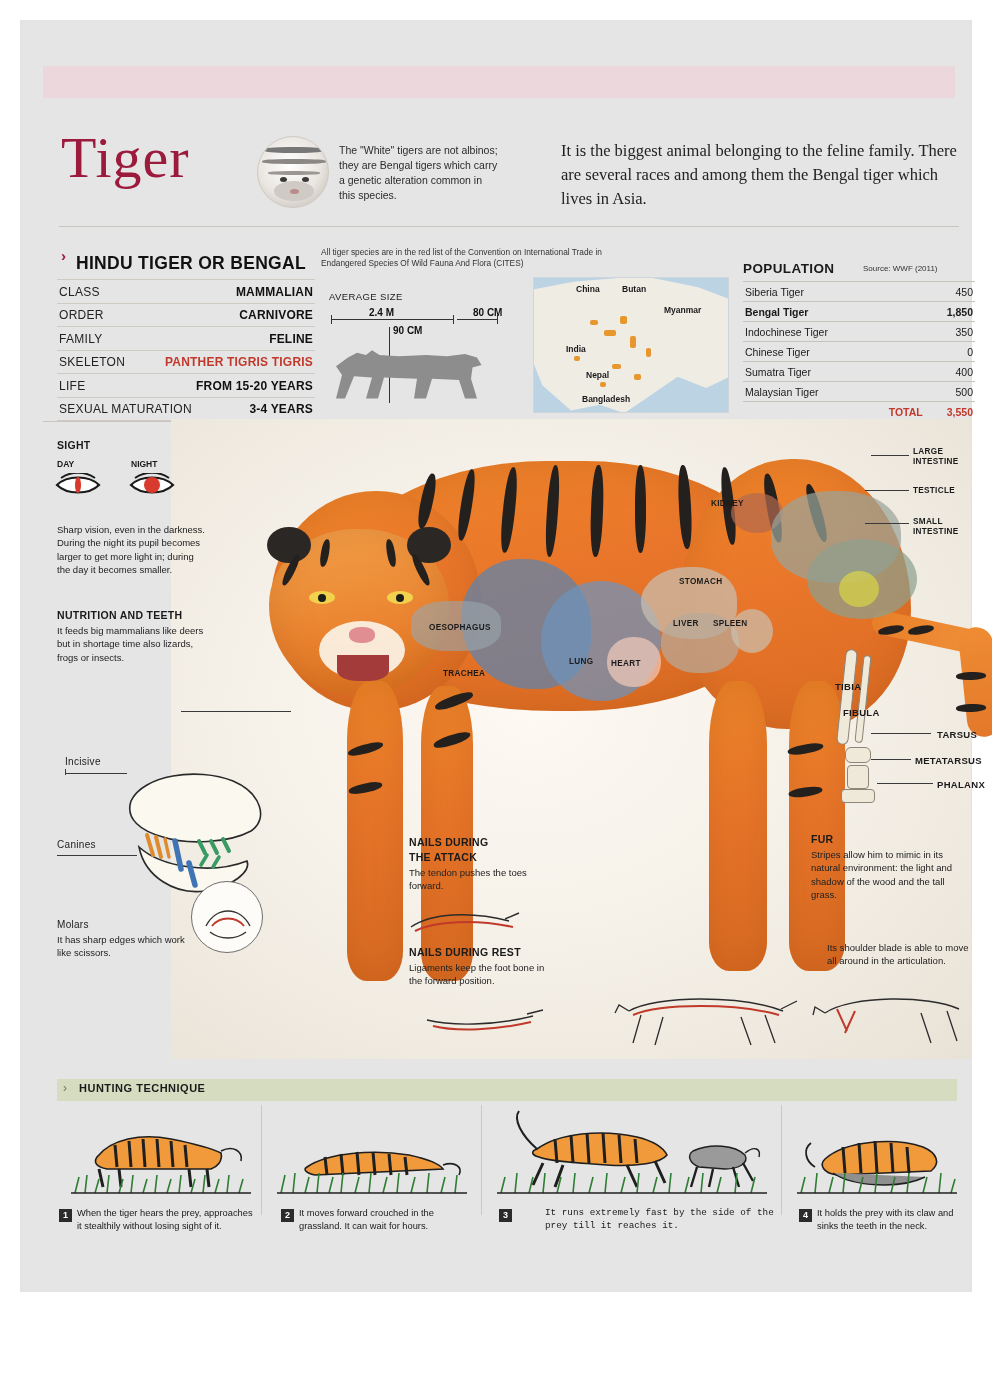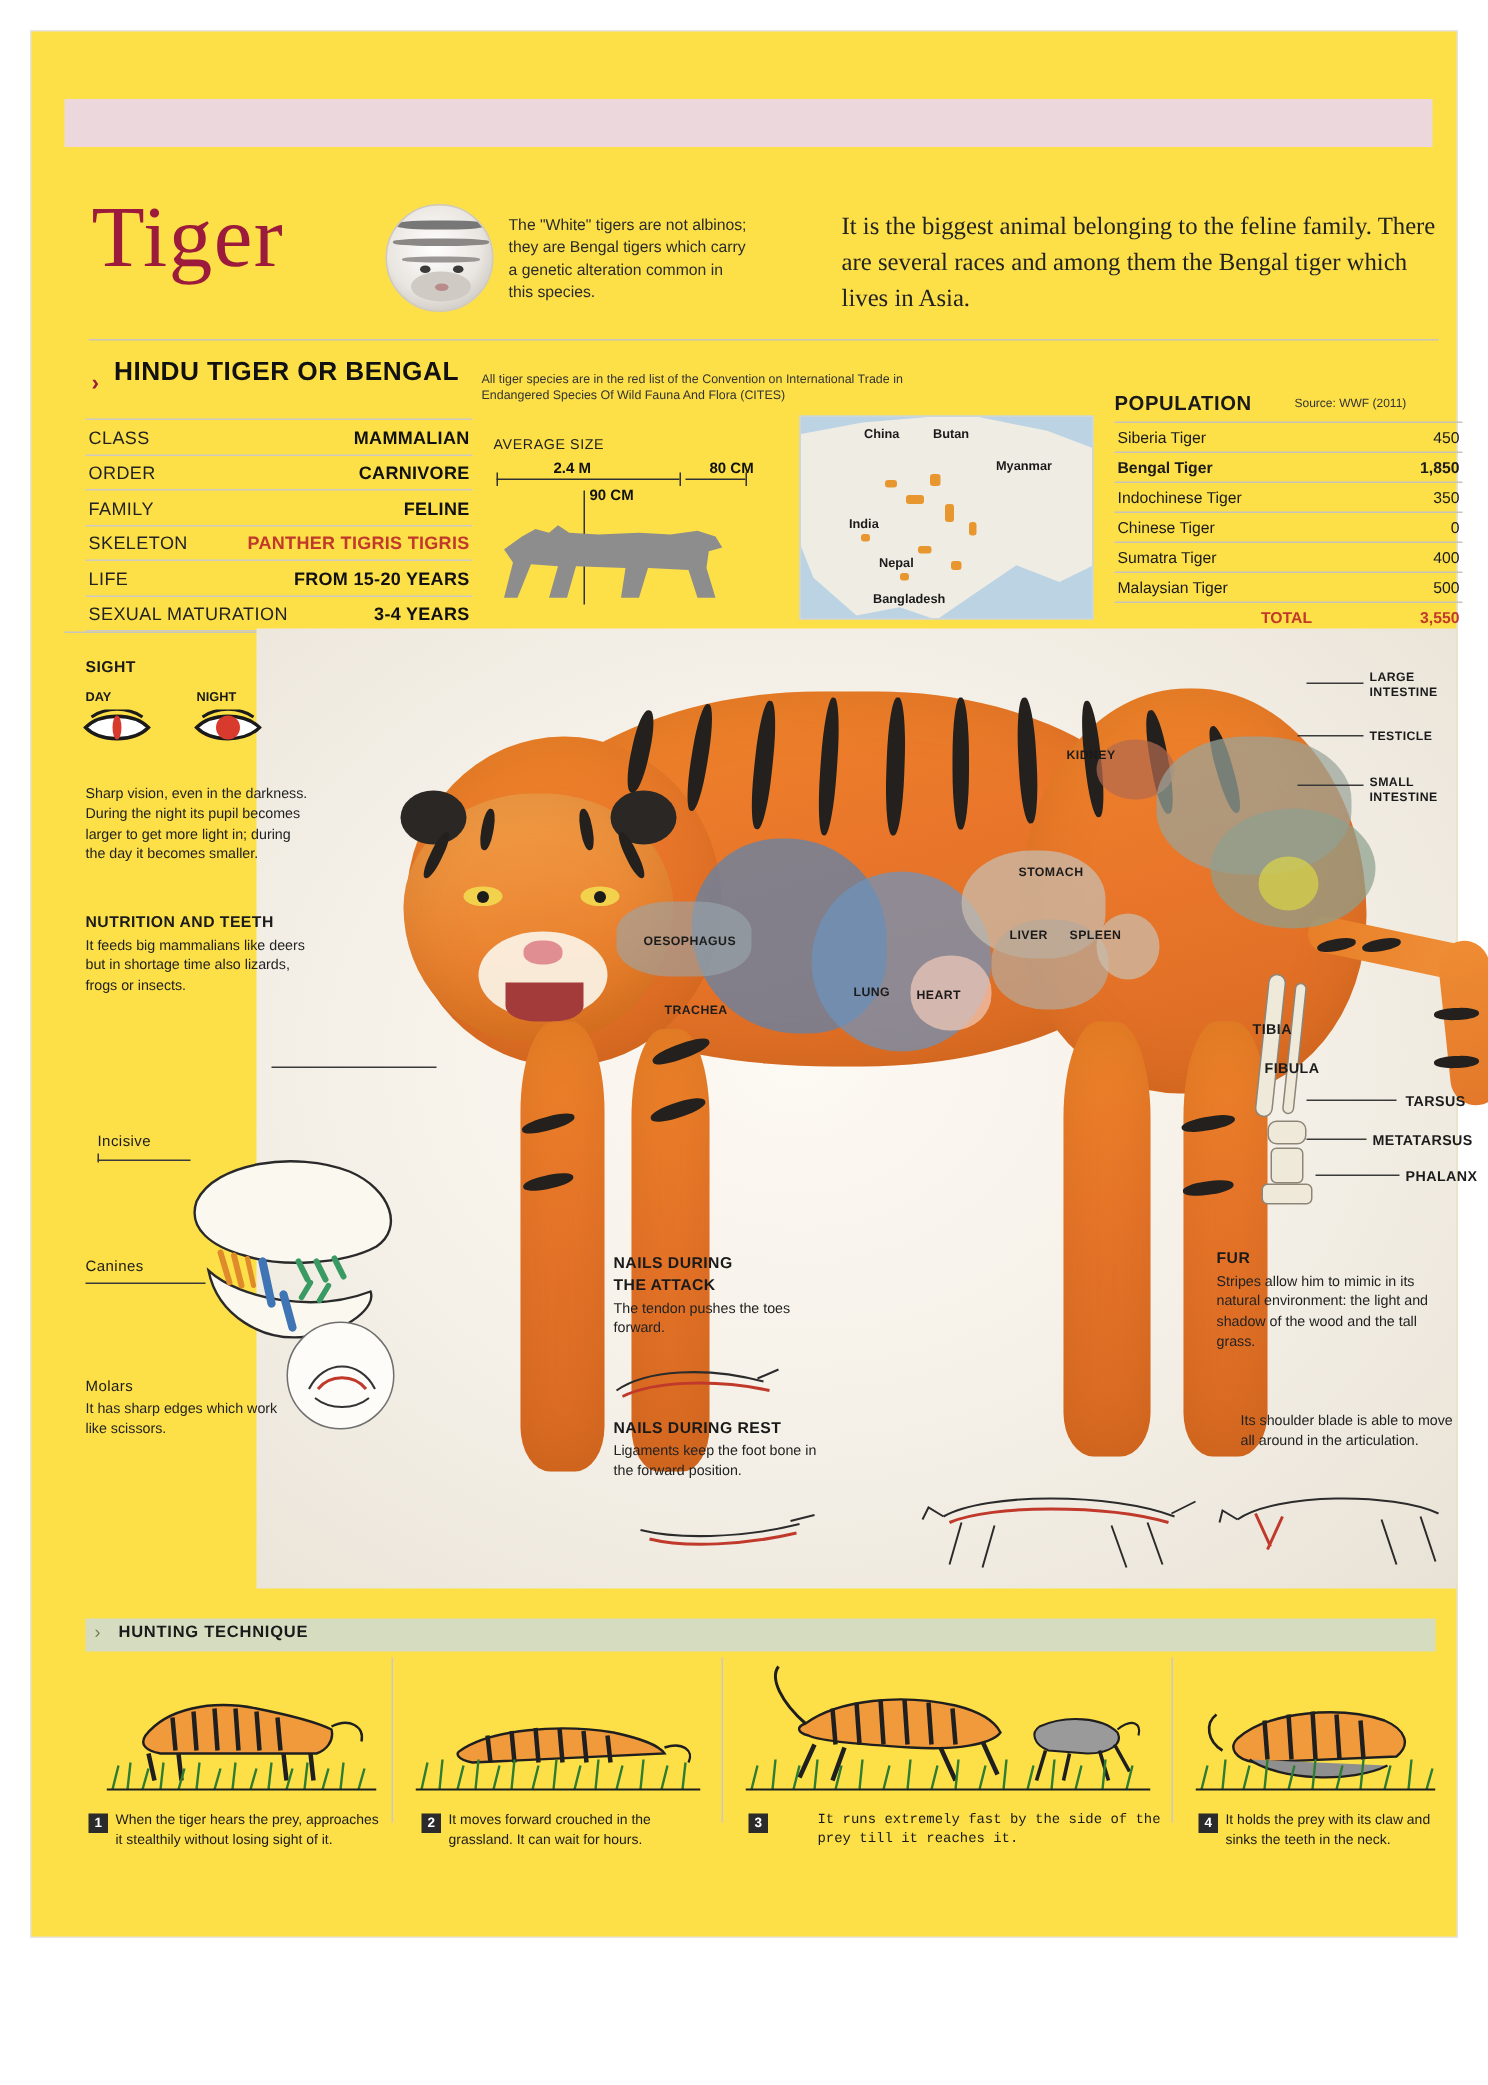--- a/index.html
+++ b/index.html
@@ -11,21 +11,21 @@
     color: #1a1a1a;
     position: relative;
     overflow: hidden;
   }
   .page {
     position: absolute; left: 0; top: 0; width: 992px; height: 1390px;
     background: #ffffff;
   }
   .poster {
     position: absolute; left: 20px; top: 20px; width: 952px; height: 1272px;
-    background: #fde047;
+    background: #e5e5e5;
     border: 1px solid #e6e2dd;
   }
   .top-band {
     position: absolute; left: 22px; top: 45px; width: 912px; height: 32px;
     background: #ecd7dc;
   }
   
   .title {
     position: absolute; left: 40px; top: 108px;
     font-family: "Liberation Serif", serif;
@@ -54,21 +54,21 @@
   .rule-1 {
     position: absolute; left: 38px; top: 205px; width: 900px; height: 1px;
     background: #c9c4bd;
   }
   
   .sec-arrow {
     position: absolute; left: 40px; top: 226px;
     color: #9c1a3c; font-size: 15px; font-weight: bold;
   }
   .sec-title {
-    position: absolute; left: 55px; top: 216px;
+    position: absolute; left: 55px; top: 232px;
     font-size: 17.5px; font-weight: bold; letter-spacing: .3px; color: #111;
   }
   .cites {
     position: absolute; left: 300px; top: 226px; width: 300px;
     font-size: 8.3px; line-height: 1.35; color: #333;
   }
   
   .facts {
     position: absolute; left: 36px; top: 258px; width: 258px;
     font-size: 12px;
@@ -109,21 +109,21 @@
   .mapdot { position:absolute; background:#e8972f; border-radius:2px; }
   
   .pop-title { position:absolute; left:722px; top:240px; font-size:13.5px; font-weight:bold; letter-spacing:.4px; }
   .pop-src { position:absolute; left:842px; top:243px; font-size:8px; color:#333; }
   .pop {
     position:absolute; left:722px; top:260px; width:232px; font-size:10.5px;
   }
   .pop .row { display:flex; justify-content:space-between; border-bottom:1px solid #c7c2bb; padding:3.5px 2px; }
   .pop .row:first-child { border-top:1px solid #c7c2bb; }
   .pop .row.bold span { font-weight:bold; }
-  .pop .row.total { border-bottom:none;gap:48px; }
+  .pop .row.total { border-bottom:none; }
   .pop .row.total .lbl { color:#c0392b; font-weight:bold; text-align:right; flex:1; padding-right:24px;}
   .pop .row.total .val { color:#c0392b; font-weight:bold; }
   .rule-2 { position:absolute; left:22px; top:400px; width:912px; height:1px; background:#c9c4bd; }
   
   .illus {
     position:absolute; left:150px; top:398px; width:800px; height:640px;
     background: radial-gradient(ellipse at 45% 45%, #fdf9f3 0%, #f4efe6 55%, #e8e2d6 100%);
   }
   .tigerart {
     position:absolute; left:40px; top:12px; width:740px; height:620px;

